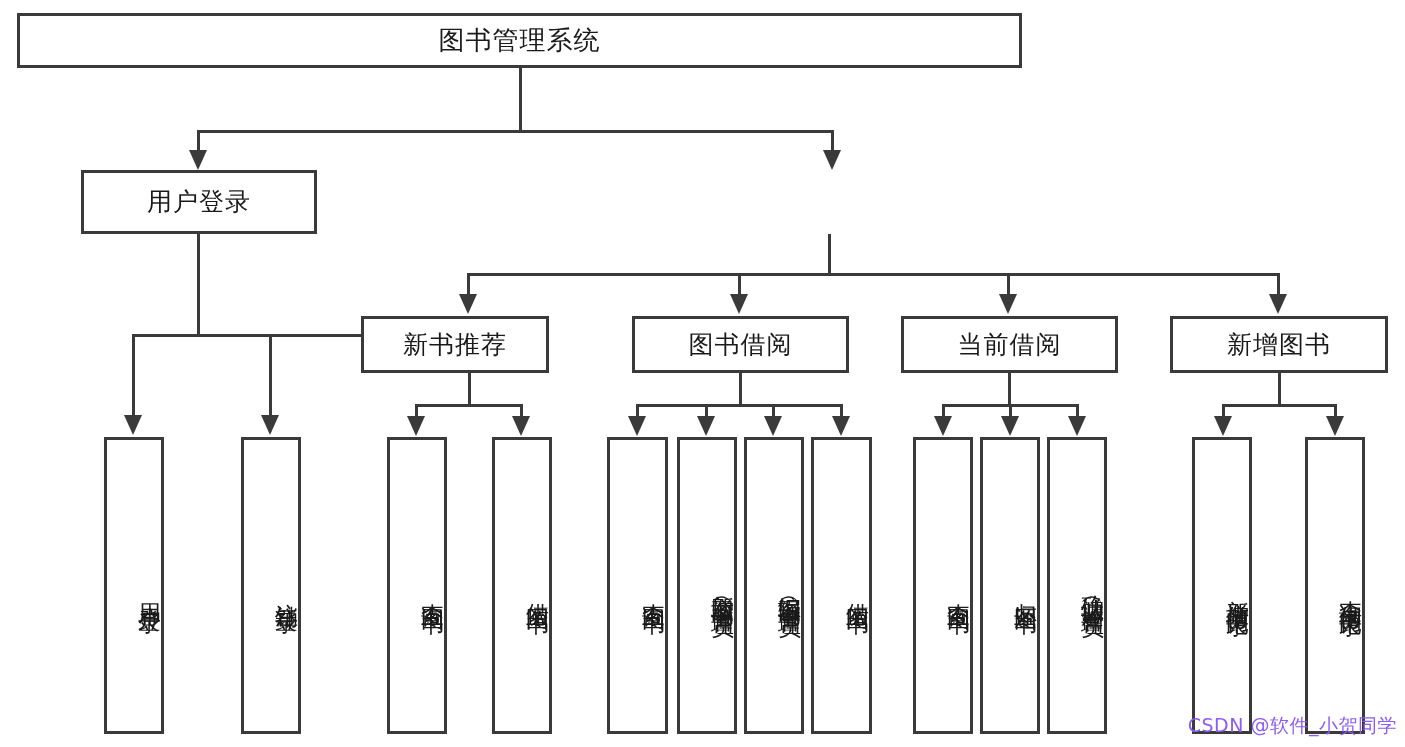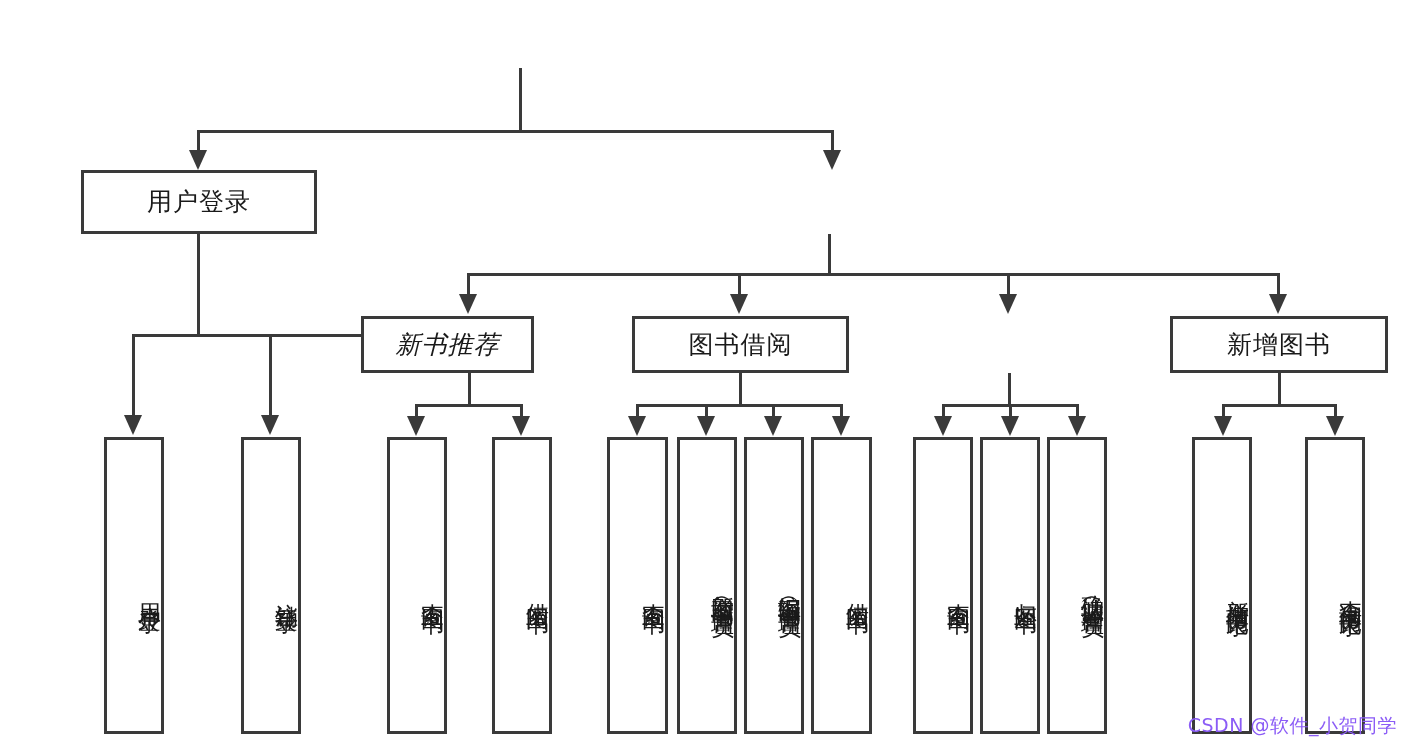--- a/index.html
+++ b/index.html
@@ -74,20 +74,23 @@
     letter-spacing: 0.5px;
     white-space: nowrap;
     user-select: none;
   }
 </style>
 </head>
 <body>
 
 <div id="canvas">
 
+  <div class="node root horiz" style="left:17px; top:13px; width:1005px; height:55px;">
+    <span>图书管理系统</span>
+  </div>
 
   <div class="edge v" style="left:519px; top:68px; width:3px; height:64px;"></div>
 
   <div class="edge h" style="left:197px; top:130px; width:637px; height:3px;"></div>
 
   <div class="edge v" style="left:197px; top:130px; width:3px; height:22px;"></div>
   <div class="arrow" style="left:189px; top:150px;"></div>
   <div class="edge v" style="left:831px; top:130px; width:3px; height:22px;"></div>
   <div class="arrow" style="left:823px; top:150px;"></div>
 
@@ -106,25 +109,28 @@
   <div class="edge h" style="left:467px; top:273px; width:813px; height:3px;"></div>
   <div class="edge v" style="left:467px; top:273px; width:3px; height:23px;"></div>
   <div class="arrow" style="left:459px; top:294px;"></div>
   <div class="edge v" style="left:738px; top:273px; width:3px; height:23px;"></div>
   <div class="arrow" style="left:730px; top:294px;"></div>
   <div class="edge v" style="left:1007px; top:273px; width:3px; height:23px;"></div>
   <div class="arrow" style="left:999px; top:294px;"></div>
   <div class="edge v" style="left:1277px; top:273px; width:3px; height:23px;"></div>
   <div class="arrow" style="left:1269px; top:294px;"></div>
 
-  <div class="node horiz" style="left:361px; top:316px; width:173px; height:57px;font-style:italic;">
+  <div class="node horiz" style="left:361px; top:316px; width:188px; height:57px;">
     <span>新书推荐</span>
   </div>
   <div class="node horiz" style="left:632px; top:316px; width:217px; height:57px;">
     <span>图书借阅</span>
+  </div>
+  <div class="node horiz" style="left:901px; top:316px; width:217px; height:57px;">
+    <span>当前借阅</span>
   </div>
   <div class="node horiz" style="left:1170px; top:316px; width:218px; height:57px;">
     <span>新增图书</span>
   </div>
 
   <div class="edge v" style="left:468px; top:373px; width:3px; height:33px;"></div>
   <div class="edge h" style="left:415px; top:404px; width:108px; height:3px;"></div>
   <div class="edge v" style="left:415px; top:404px; width:3px; height:15px;"></div>
   <div class="arrow" style="left:407px; top:416px;"></div>
   <div class="edge v" style="left:520px; top:404px; width:3px; height:15px;"></div>

